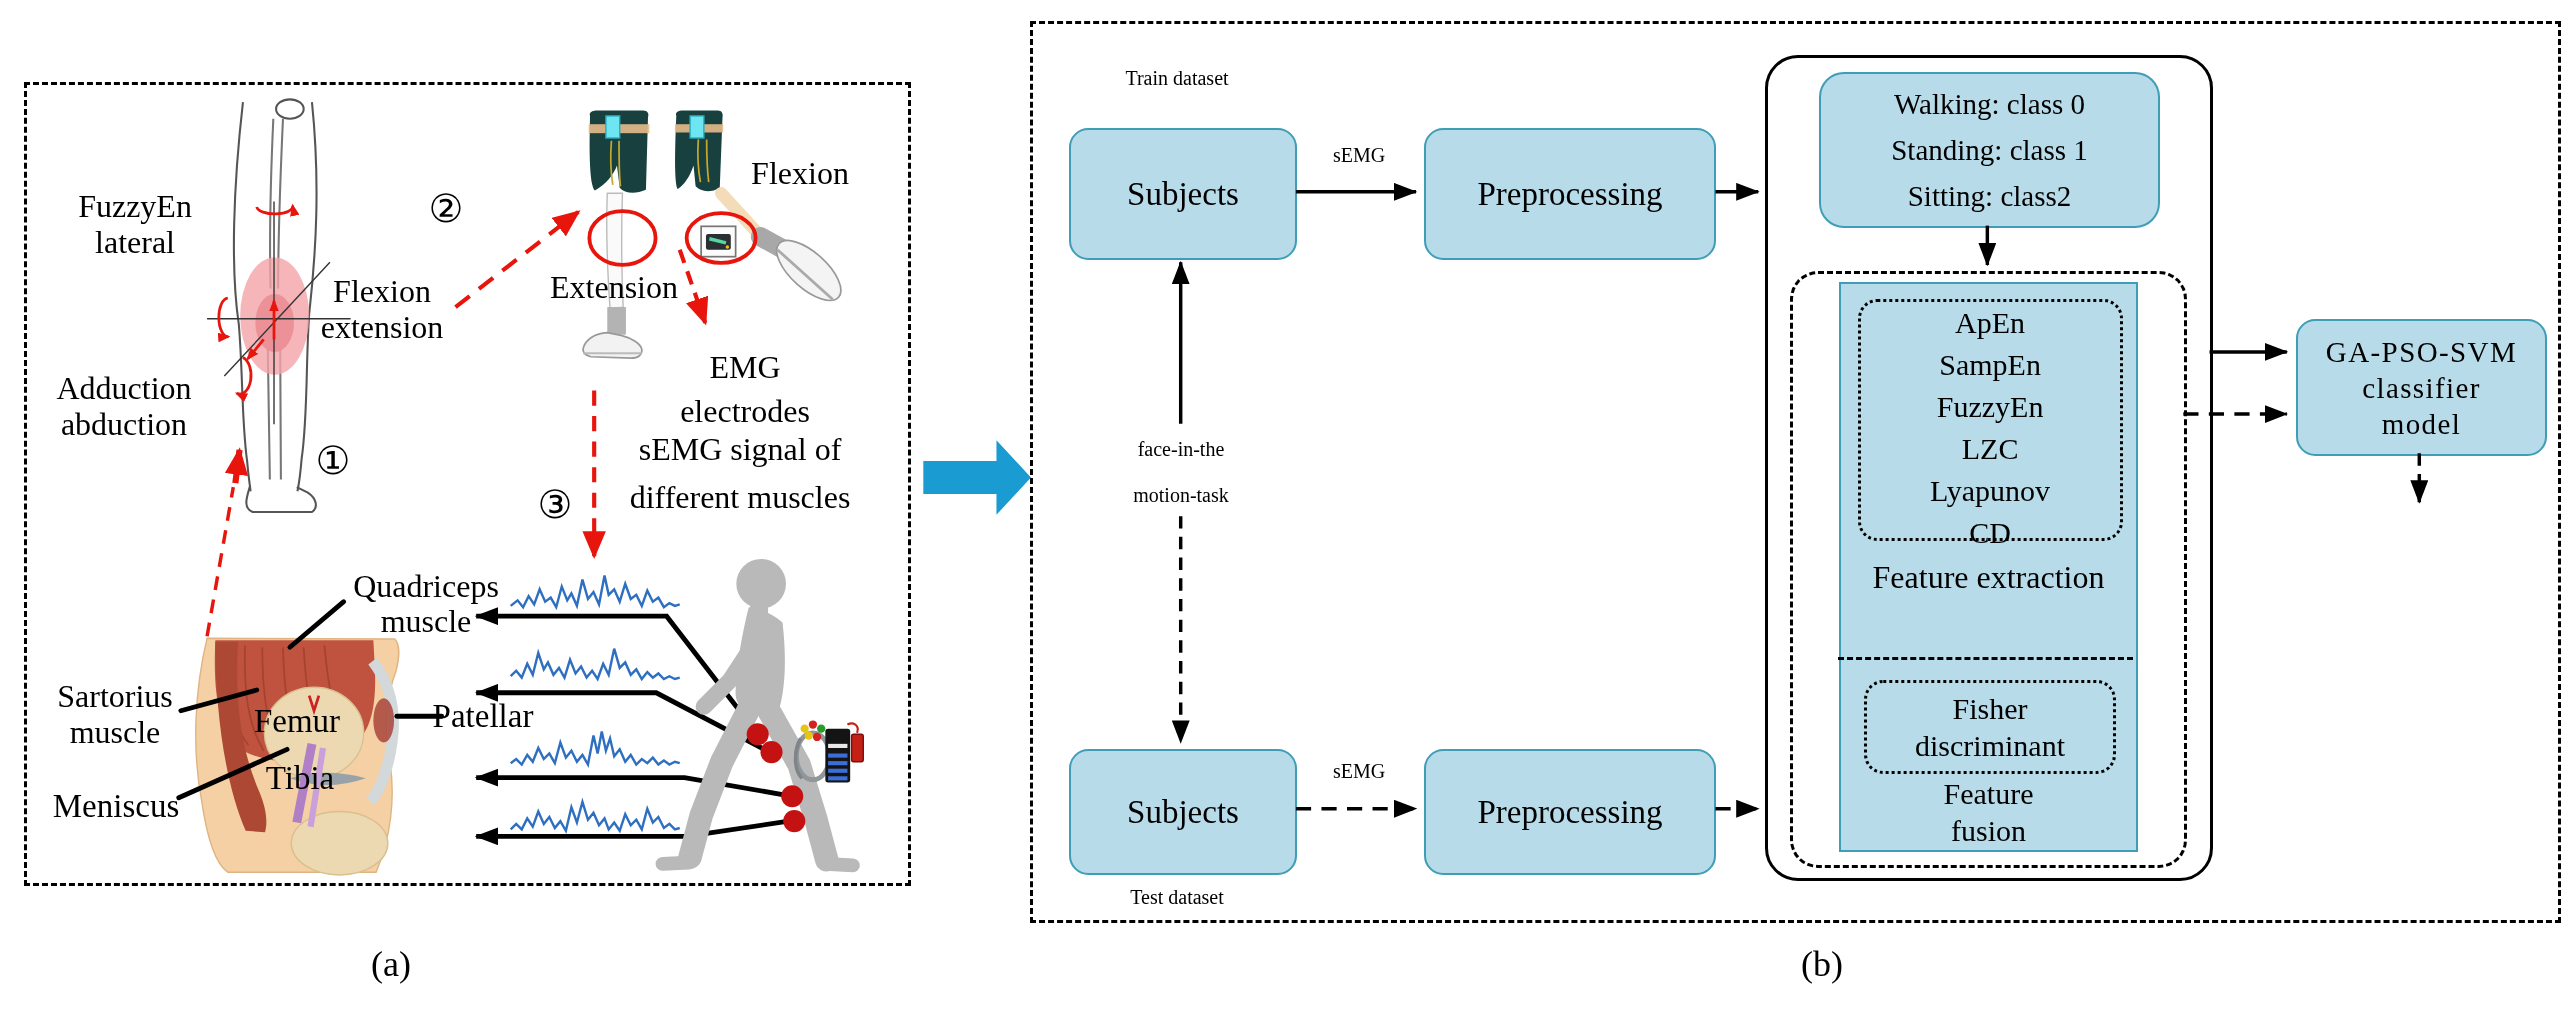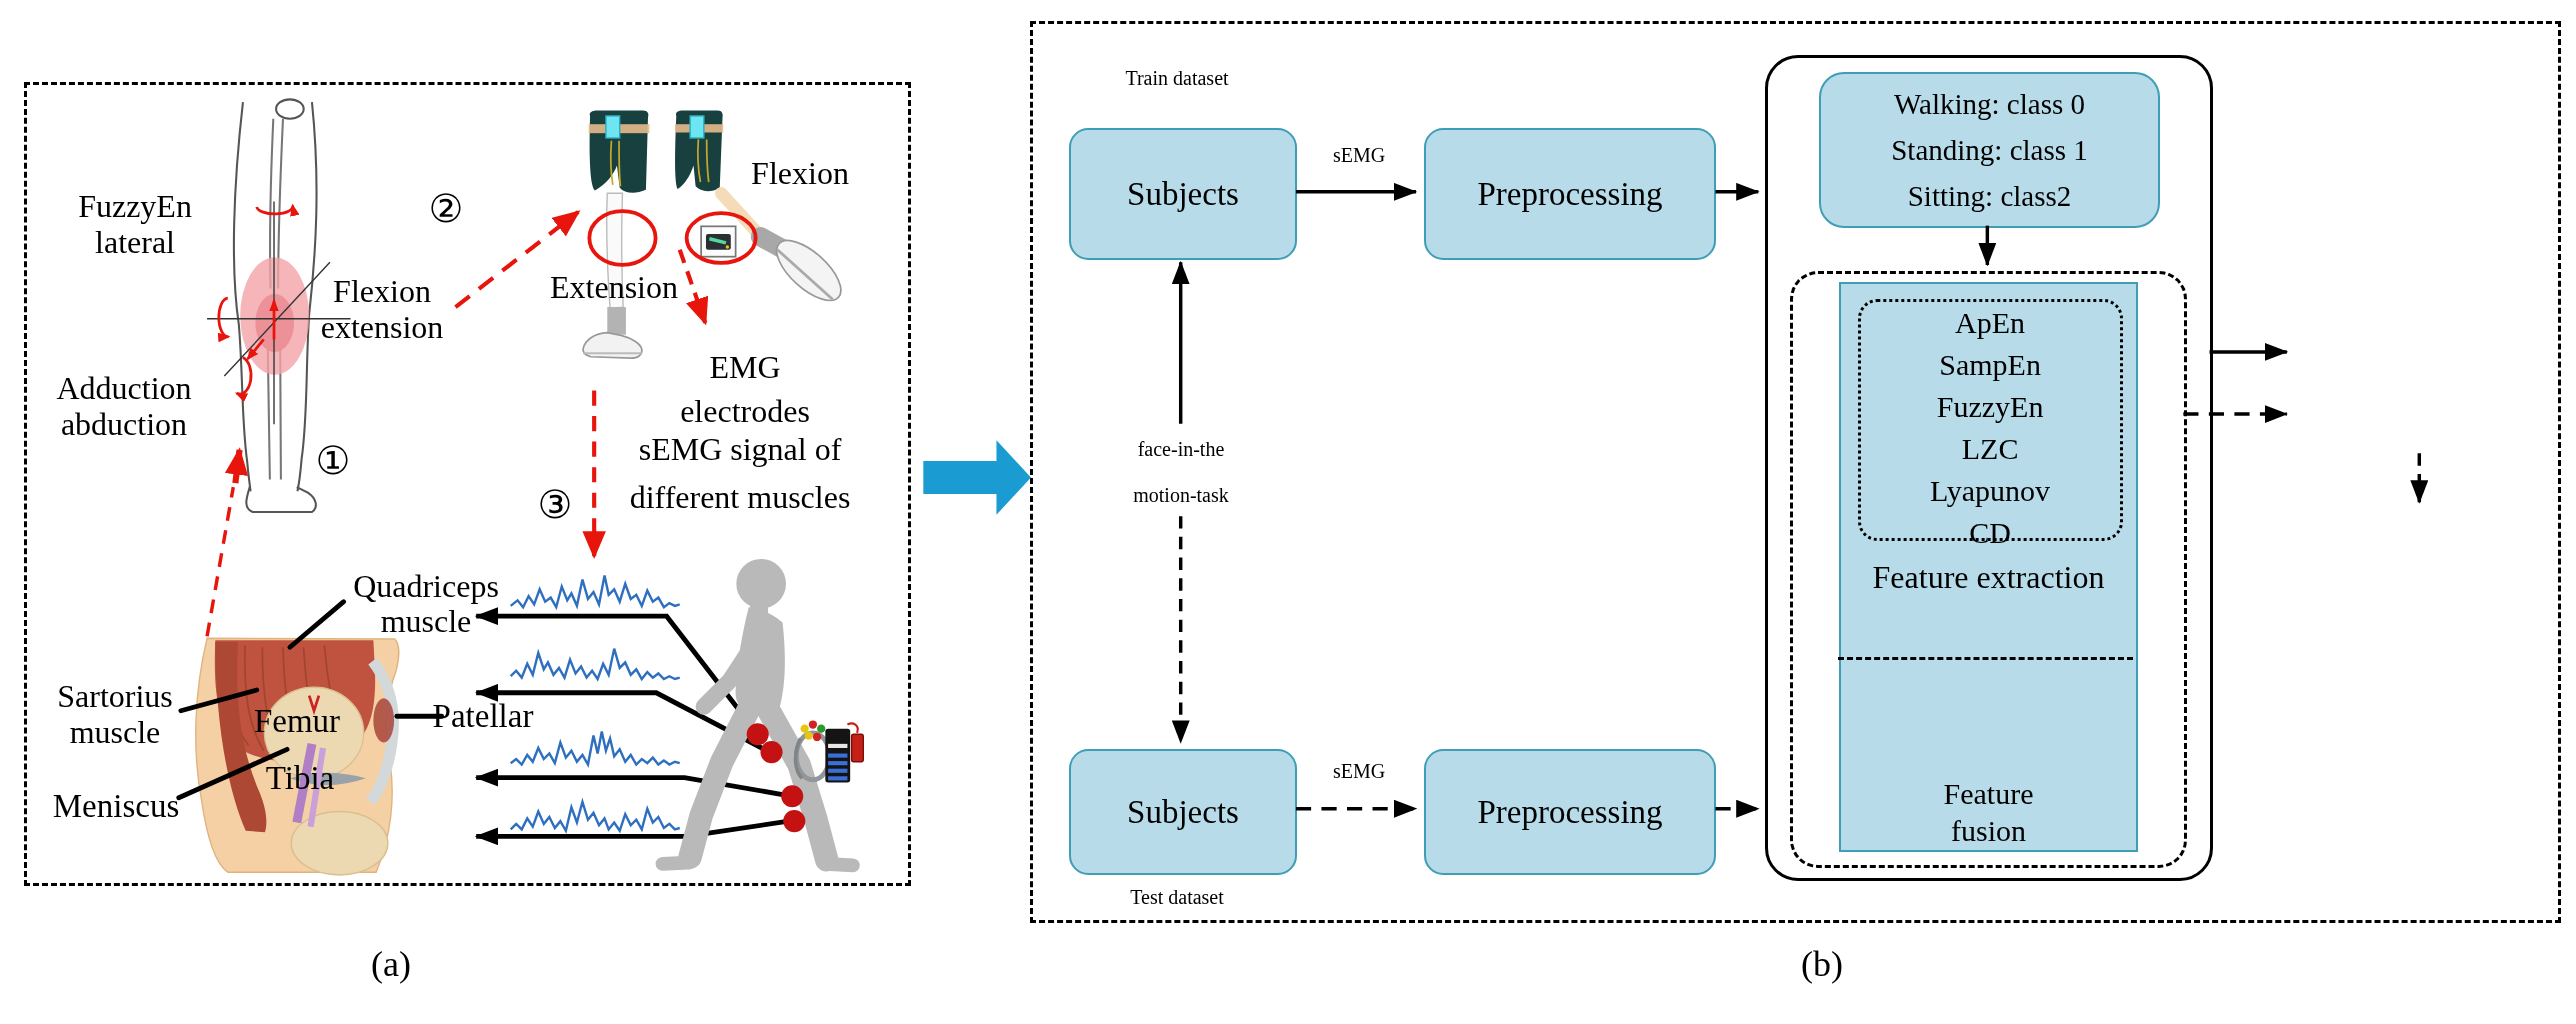--- a/index.html
+++ b/index.html
@@ -53,26 +53,35 @@
     <div class="dotted" style="left:16.6px;top:15px;width:259px;height:236px;">
       <div class="ln">ApEn</div>
       <div class="ln">SampEn</div>
       <div class="ln">FuzzyEn</div>
       <div class="ln">LZC</div>
       <div class="ln">Lyapunov</div>
       <div class="ln">CD</div>
     </div>
     <div style="position:absolute;left:0;top:275px;width:100%;text-align:center;font-size:32px;">Feature extraction</div>
     <div style="position:absolute;left:-2.8px;top:373px;width:295px;border-top:3.5px dashed #000;"></div>
+    <div class="dotted" style="left:23px;top:396px;width:246px;height:88px;justify-content:center;">
+      <div style="font-size:30px;line-height:37px;">Fisher</div>
+      <div style="font-size:30px;line-height:37px;">discriminant</div>
+    </div>
     <div style="position:absolute;left:0;top:491px;width:100%;text-align:center;">
       <div style="font-size:30px;line-height:37px;">Feature</div>
       <div style="font-size:30px;line-height:37px;">fusion</div>
     </div>
   </div>
 
+  <div class="bx" style="left:2296px;top:319px;width:247px;height:133px;">
+    <div style="font-size:29px;line-height:36px;letter-spacing:1.4px;">GA-PSO-SVM</div>
+    <div style="font-size:29px;line-height:36px;letter-spacing:1.4px;">classifier</div>
+    <div style="font-size:29px;line-height:36px;letter-spacing:1.4px;">model</div>
+  </div>
 
   <div class="bx" style="left:1069px;top:749px;width:224px;height:122px;">
     <div class="t">Subjects</div>
   </div>
   <div class="bx" style="left:1424px;top:749px;width:288px;height:122px;">
     <div class="t">Preprocessing</div>
   </div>
 
   <svg width="2576" height="1024" viewBox="0 0 3733 1484">
     <defs>

